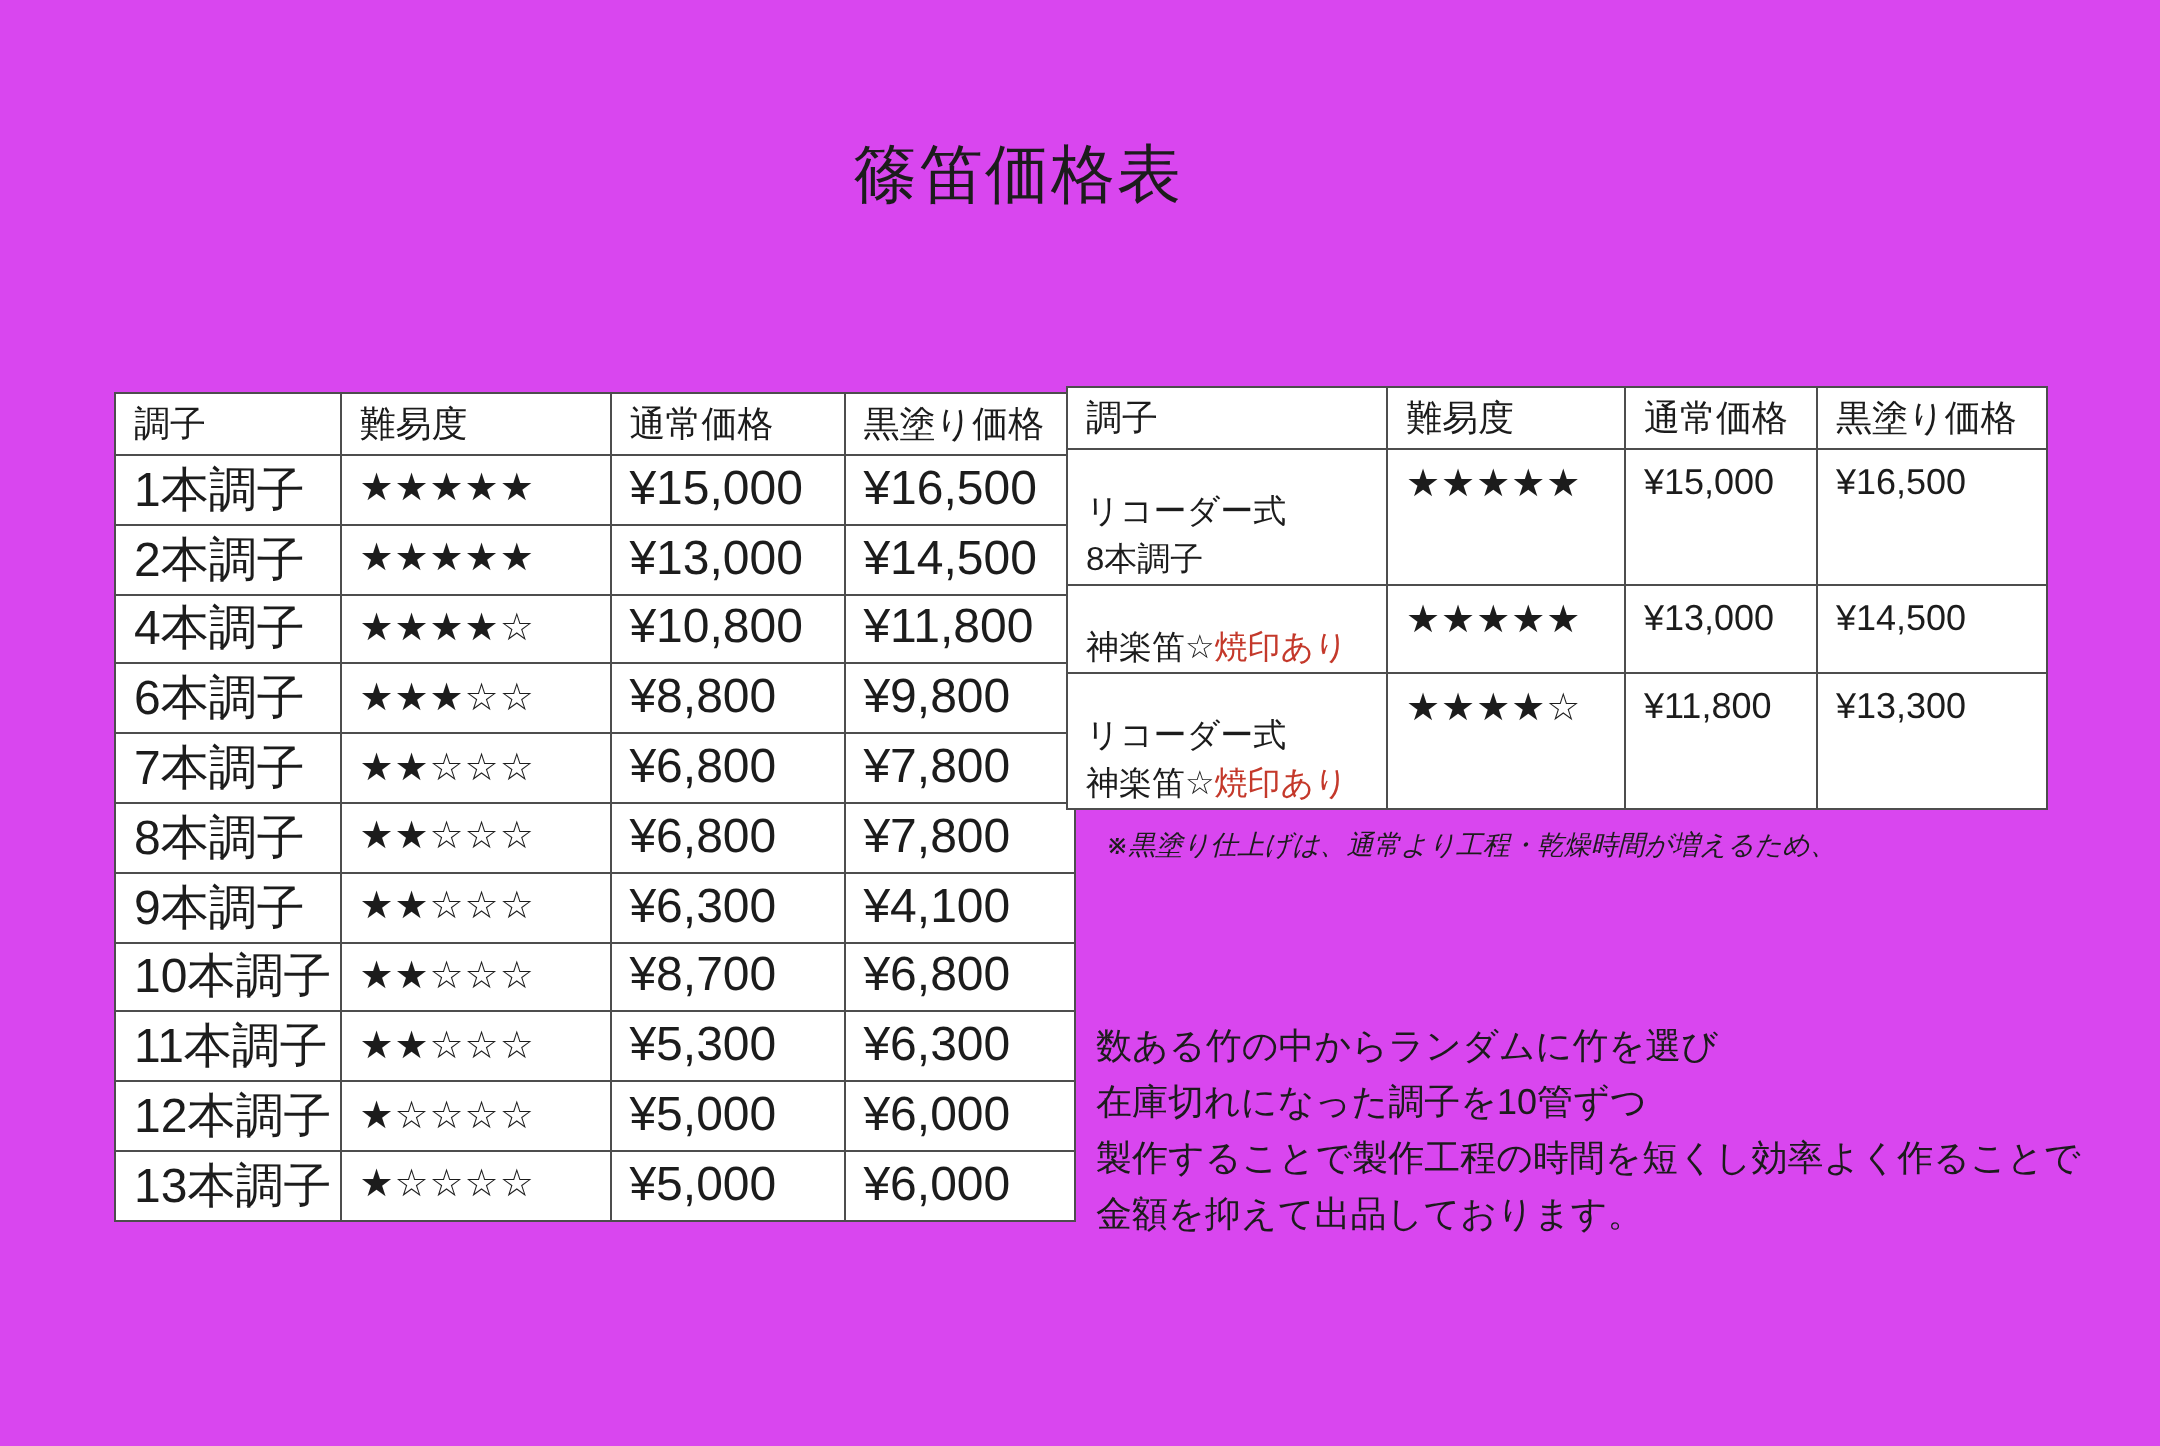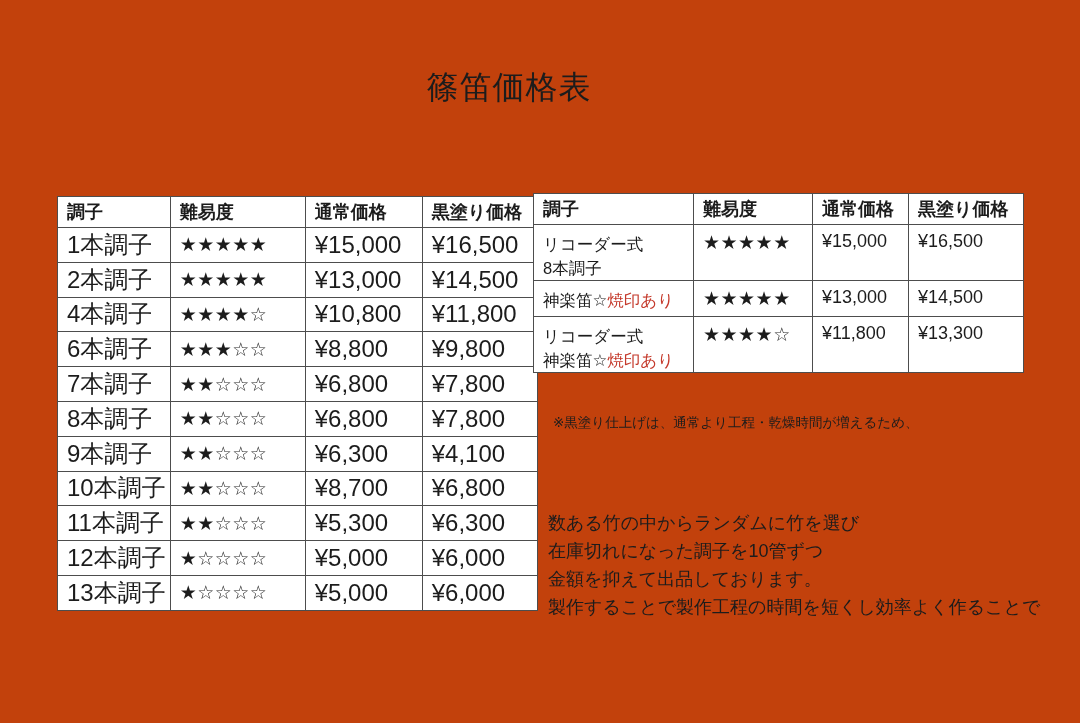--- a/index.html
+++ b/index.html
@@ -2,51 +2,51 @@
 <html><head>
 <meta charset="utf-8">
 <style>
   * { margin: 0; padding: 0; box-sizing: border-box; }
   html, body { background: #ffffff; }
   body {
     width: 1080px; height: 723px;
     font-family: "Liberation Sans", "DejaVu Sans", sans-serif;
     color: #1c1c1c;
   }
-  .page { position: relative; width: 1080px; height: 723px; background: #c2410c; overflow: hidden; }
+  .page { position: relative; width: 1080px; height: 723px; background: #d946ef; overflow: hidden; }
 
   .title {
     position: absolute; top: 66px; left: 0; width: 1018px;
     text-align: center; font-size: 32px; font-weight: 500; letter-spacing: 1px;
   }
 
   table { position: absolute; border-collapse: collapse; table-layout: fixed; background: #ffffff; }
   th, td {
     border: 1px solid #4d4d4d;
     text-align: left; font-weight: normal;
     padding-left: 9px; padding-right: 4px;
     white-space: nowrap; overflow: hidden;
   }
-  th { height: 31px; font-size: 18px; vertical-align: middle; font-weight: bold; }
+  th { height: 31px; font-size: 18px; vertical-align: middle; }
 
   #main-table { left: 57px; top: 196px; }
   #main-table td { height: 34.8px; font-size: 24px; vertical-align: middle; }
   #main-table td.stars { font-size: 19px; letter-spacing: 0.5px; }
 
   #special-table { left: 533px; top: 193px; }
   #special-table td { height: 36px; font-size: 18px; vertical-align: top; padding-top: 6px; }
   #special-table tr.tall td { height: 51px; }
-  #special-table td.key-cell { font-size: 16.5px; line-height: 24px; padding-top: 7px; }
+  #special-table td.key-cell { font-size: 16.5px; line-height: 24px; padding-top: 19px; }
   #special-table td.stars { font-size: 19px; letter-spacing: 0.5px; }
 
   .red { color: #c4392b; }
 
   .note {
     position: absolute; left: 553px; top: 413px;
-    font-size: 13.5px; line-height: 20px; color: #1c1c1c;
+    font-size: 13.5px; line-height: 20px; color: #1c1c1c; font-style: italic;
   }
   .mercari {
     position: absolute; left: 548px; top: 509px;
     font-size: 18px; line-height: 28px; color: #1c1c1c;
   }
 </style>
 </head>
 <body>
 
 <div class="page">
@@ -184,18 +184,18 @@
   </table>
 
   <div class="note">
     <div>※黒塗り仕上げは、通常より工程・乾燥時間が増えるため、</div>
   </div>
 
   <div class="mercari">
     <div id="mercari-lines">
         <div>数ある竹の中からランダムに竹を選び</div>
         <div>在庫切れになった調子を10管ずつ</div>
+        <div>製作することで製作工程の時間を短くし効率よく作ることで</div>
         <div>金額を抑えて出品しております。</div>
-        <div>製作することで製作工程の時間を短くし効率よく作ることで</div>
       </div>
   </div>
 
 </div>
 
 </body></html>

